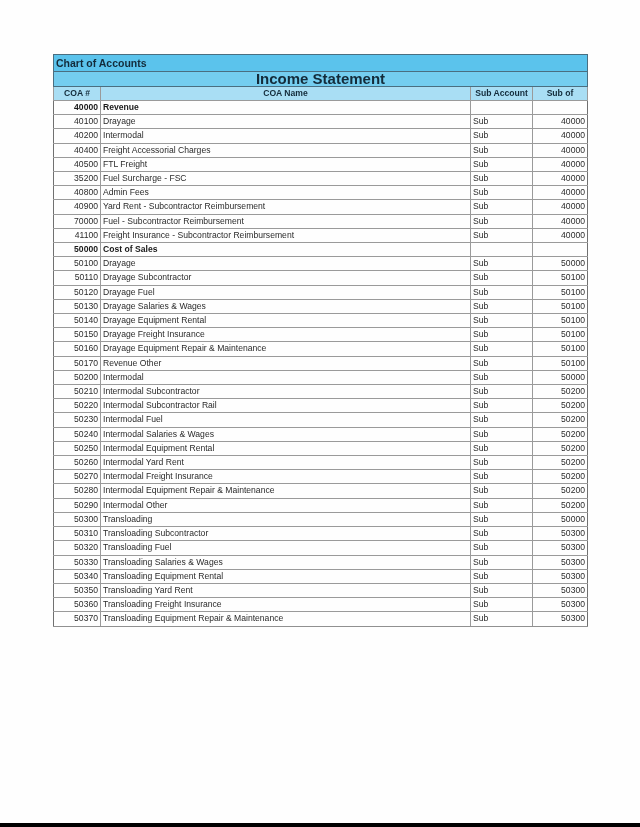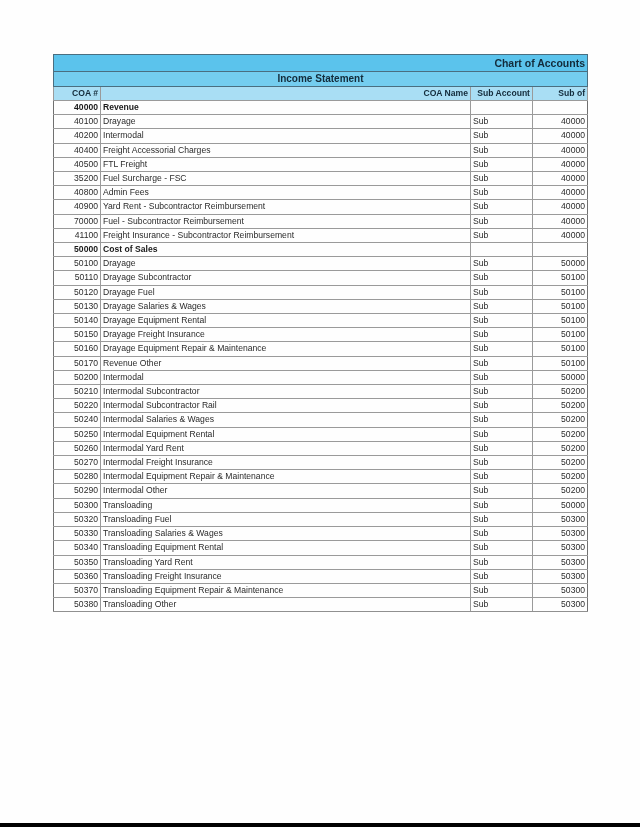--- a/index.html
+++ b/index.html
@@ -37,40 +37,40 @@
       height: 13.2px;
       line-height: 13.2px;
       white-space: nowrap;
       overflow: hidden;
     }
     .title-row td {
       background: #5bc3ec;
       border: 1.5px solid #4a6e80;
       font-weight: bold;
       font-size: 10.5px;
-      text-align: right;
+      text-align: left;
       height: 16px;
       line-height: 16px;
       color: #132b3a;
     }
     .subtitle-row td {
       background: #74cdef;
       border: 1px solid #4a6e80;
       font-weight: bold;
-      font-size: 10px;
+      font-size: 15px;
       text-align: center;
       height: 14px;
       line-height: 14px;
       color: #132b3a;
     }
     .header-row th {
       background: #a9def4;
       font-weight: bold;
       font-size: 8.6px;
-      text-align: right;
+      text-align: center;
       height: 13px;
       line-height: 13px;
       color: #132b3a;
       border-top: 1px solid #4a6e80;
     }
     td.num { text-align: right; }
     td.subof { text-align: right; }
     tr.group td.num, tr.group td.name { font-weight: bold; color: #1a1a1a; }
     tbody tr td:first-child { border-left: 1.5px solid #707070; }
     tbody tr td:last-child { border-right: 1.5px solid #707070; }
@@ -236,20 +236,26 @@
           <td class="sub">Sub</td>
           <td class="subof">50200</td>
         </tr>
         <tr>
           <td class="num">50220</td>
           <td class="name">Intermodal Subcontractor Rail</td>
           <td class="sub">Sub</td>
           <td class="subof">50200</td>
         </tr>
         <tr>
+          <td class="num">50230</td>
+          <td class="name">Intermodal Fuel</td>
+          <td class="sub">Sub</td>
+          <td class="subof">50200</td>
+        </tr>
+        <tr>
           <td class="num">50240</td>
           <td class="name">Intermodal Salaries &amp; Wages</td>
           <td class="sub">Sub</td>
           <td class="subof">50200</td>
         </tr>
         <tr>
           <td class="num">50250</td>
           <td class="name">Intermodal Equipment Rental</td>
           <td class="sub">Sub</td>
           <td class="subof">50200</td>
@@ -278,20 +284,26 @@
           <td class="sub">Sub</td>
           <td class="subof">50200</td>
         </tr>
         <tr>
           <td class="num">50300</td>
           <td class="name">Transloading</td>
           <td class="sub">Sub</td>
           <td class="subof">50000</td>
         </tr>
         <tr>
+          <td class="num">50310</td>
+          <td class="name">Transloading Subcontractor</td>
+          <td class="sub">Sub</td>
+          <td class="subof">50300</td>
+        </tr>
+        <tr>
           <td class="num">50320</td>
           <td class="name">Transloading Fuel</td>
           <td class="sub">Sub</td>
           <td class="subof">50300</td>
         </tr>
         <tr>
           <td class="num">50330</td>
           <td class="name">Transloading Salaries &amp; Wages</td>
           <td class="sub">Sub</td>
           <td class="subof">50300</td>
@@ -310,26 +322,20 @@
         </tr>
         <tr>
           <td class="num">50360</td>
           <td class="name">Transloading Freight Insurance</td>
           <td class="sub">Sub</td>
           <td class="subof">50300</td>
         </tr>
         <tr>
           <td class="num">50370</td>
           <td class="name">Transloading Equipment Repair &amp; Maintenance</td>
-          <td class="sub">Sub</td>
-          <td class="subof">50300</td>
-        </tr>
-        <tr>
-          <td class="num">50380</td>
-          <td class="name">Transloading Other</td>
           <td class="sub">Sub</td>
           <td class="subof">50300</td>
         </tr>
       </tbody>
   </table>
 </div>
 
 <div class="bottom-bar"></div>
 
 </body></html>

